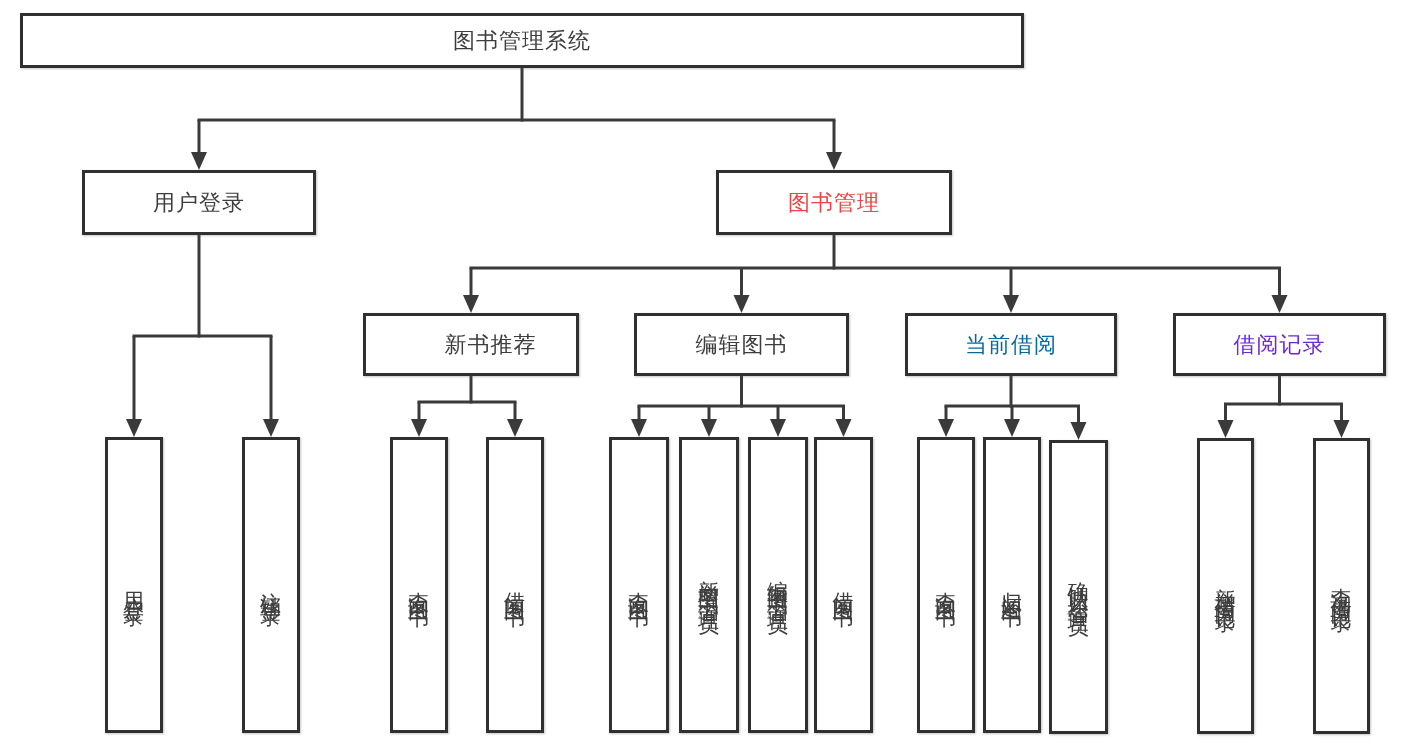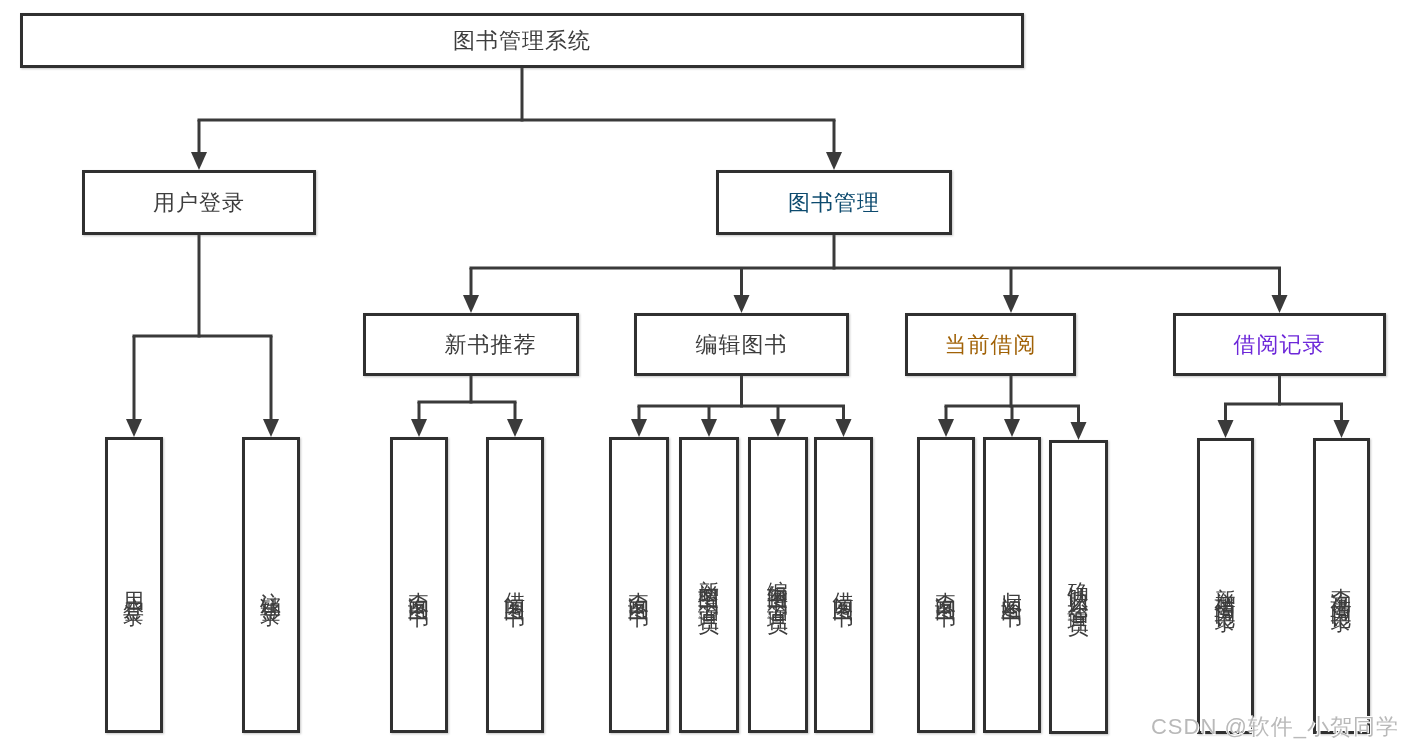--- a/index.html
+++ b/index.html
@@ -104,33 +104,32 @@
       <line x1="1279.5" y1="376" x2="1279.5" y2="404" stroke="#3a3a3a" stroke-width="3" stroke-linecap="square"></line>
       <line x1="1225.5" y1="404" x2="1341.5" y2="404" stroke="#3a3a3a" stroke-width="3" stroke-linecap="square"></line>
       <line x1="1225.5" y1="404" x2="1225.5" y2="426" stroke="#3a3a3a" stroke-width="3" stroke-linecap="butt"></line>
       <polygon points="1217.5,420 1233.5,420 1225.5,438" fill="#3a3a3a"></polygon>
       <line x1="1341.5" y1="404" x2="1341.5" y2="426" stroke="#3a3a3a" stroke-width="3" stroke-linecap="butt"></line>
       <polygon points="1333.5,420 1349.5,420 1341.5,438" fill="#3a3a3a"></polygon>
     </svg>
   <div id="nodes-layer">
       <div class="node h" style="left: 20px; top: 13px; width: 1004px; height: 55px; border-color: rgb(48, 48, 48); background: rgb(255, 255, 255); color: rgb(61, 61, 61);">图书管理系统</div>
       <div class="node h" style="left: 82px; top: 170px; width: 234px; height: 65px; border-color: rgb(48, 48, 48); background: rgb(255, 255, 255); color: rgb(61, 61, 61);">用户登录</div>
-      <div class="node h" style="left: 716px; top: 170px; width: 236px; height: 65px; border-color: rgb(48, 48, 48); background: rgb(255, 255, 255); color: #0c4a6e;">图书管理</div>
+      <div class="node h" style="left: 716px; top: 170px; width: 236px; height: 65px; border-color: rgb(48, 48, 48); background: rgb(255, 255, 255); color: #ef4444;">图书管理</div>
       <div class="node h" style="left: 363px; top: 313px; width: 216px; height: 63px; border-color: rgb(48, 48, 48); background: rgb(255, 255, 255); color: rgb(61, 61, 61); padding-left: 39px;">新书推荐</div>
       <div class="node h" style="left: 634px; top: 313px; width: 215px; height: 63px; border-color: rgb(48, 48, 48); background: rgb(255, 255, 255); color: rgb(61, 61, 61);">编辑图书</div>
-      <div class="node h" style="left: 905px; top: 313px; width: 171px; height: 63px; border-color: rgb(48, 48, 48); background: rgb(255, 255, 255); color: #a16207;">当前借阅</div>
+      <div class="node h" style="left: 905px; top: 313px; width: 212px; height: 63px; border-color: rgb(48, 48, 48); background: rgb(255, 255, 255); color: #0369a1;">当前借阅</div>
       <div class="node h" style="left: 1173px; top: 313px; width: 213px; height: 63px; border-color: rgb(48, 48, 48); background: rgb(255, 255, 255); color: #6d28d9;">借阅记录</div>
       <div class="node v" style="left: 105px; top: 437px; width: 58px; height: 296px; border-color: rgb(48, 48, 48); background: rgb(255, 255, 255); color: rgb(61, 61, 61);">用户登录</div>
       <div class="node v" style="left: 242px; top: 437px; width: 58px; height: 296px; border-color: rgb(48, 48, 48); background: rgb(255, 255, 255); color: rgb(61, 61, 61);">注销登录</div>
       <div class="node v" style="left: 390px; top: 437px; width: 58px; height: 296px; border-color: rgb(48, 48, 48); background: rgb(255, 255, 255); color: rgb(61, 61, 61);">查询图书</div>
       <div class="node v" style="left: 486px; top: 437px; width: 58px; height: 296px; border-color: rgb(48, 48, 48); background: rgb(255, 255, 255); color: rgb(61, 61, 61);">借阅图书</div>
       <div class="node v" style="left: 609px; top: 437px; width: 60px; height: 296px; border-color: rgb(48, 48, 48); background: rgb(255, 255, 255); color: rgb(61, 61, 61);">查询图书</div>
       <div class="node v" style="left: 679px; top: 437px; width: 60px; height: 296px; border-color: rgb(48, 48, 48); background: rgb(255, 255, 255); color: rgb(61, 61, 61);">新增图书（管理员）</div>
       <div class="node v" style="left: 748px; top: 437px; width: 60px; height: 296px; border-color: rgb(48, 48, 48); background: rgb(255, 255, 255); color: rgb(61, 61, 61);">编辑图书（管理员）</div>
       <div class="node v" style="left: 814px; top: 437px; width: 59px; height: 296px; border-color: rgb(48, 48, 48); background: rgb(255, 255, 255); color: rgb(61, 61, 61);">借阅图书</div>
       <div class="node v" style="left: 917px; top: 437px; width: 58px; height: 296px; border-color: rgb(48, 48, 48); background: rgb(255, 255, 255); color: rgb(61, 61, 61);">查询图书</div>
       <div class="node v" style="left: 983px; top: 437px; width: 58px; height: 296px; border-color: rgb(48, 48, 48); background: rgb(255, 255, 255); color: rgb(61, 61, 61);">归还图书</div>
       <div class="node v" style="left: 1049px; top: 440px; width: 59px; height: 294px; border-color: rgb(48, 48, 48); background: rgb(255, 255, 255); color: rgb(61, 61, 61);">确认归还（管理员）</div>
       <div class="node v" style="left: 1197px; top: 438px; width: 57px; height: 296px; border-color: rgb(48, 48, 48); background: rgb(255, 255, 255); color: rgb(61, 61, 61);">新增借阅记录</div>
       <div class="node v" style="left: 1313px; top: 438px; width: 57px; height: 296px; border-color: rgb(48, 48, 48); background: rgb(255, 255, 255); color: rgb(61, 61, 61);">查询借阅记录</div>
     </div>
-  <div id="watermark" style="color: rgb(185, 185, 185);">CSDN @软件_小贺同学</div>
 </div>
 
 </body></html>

